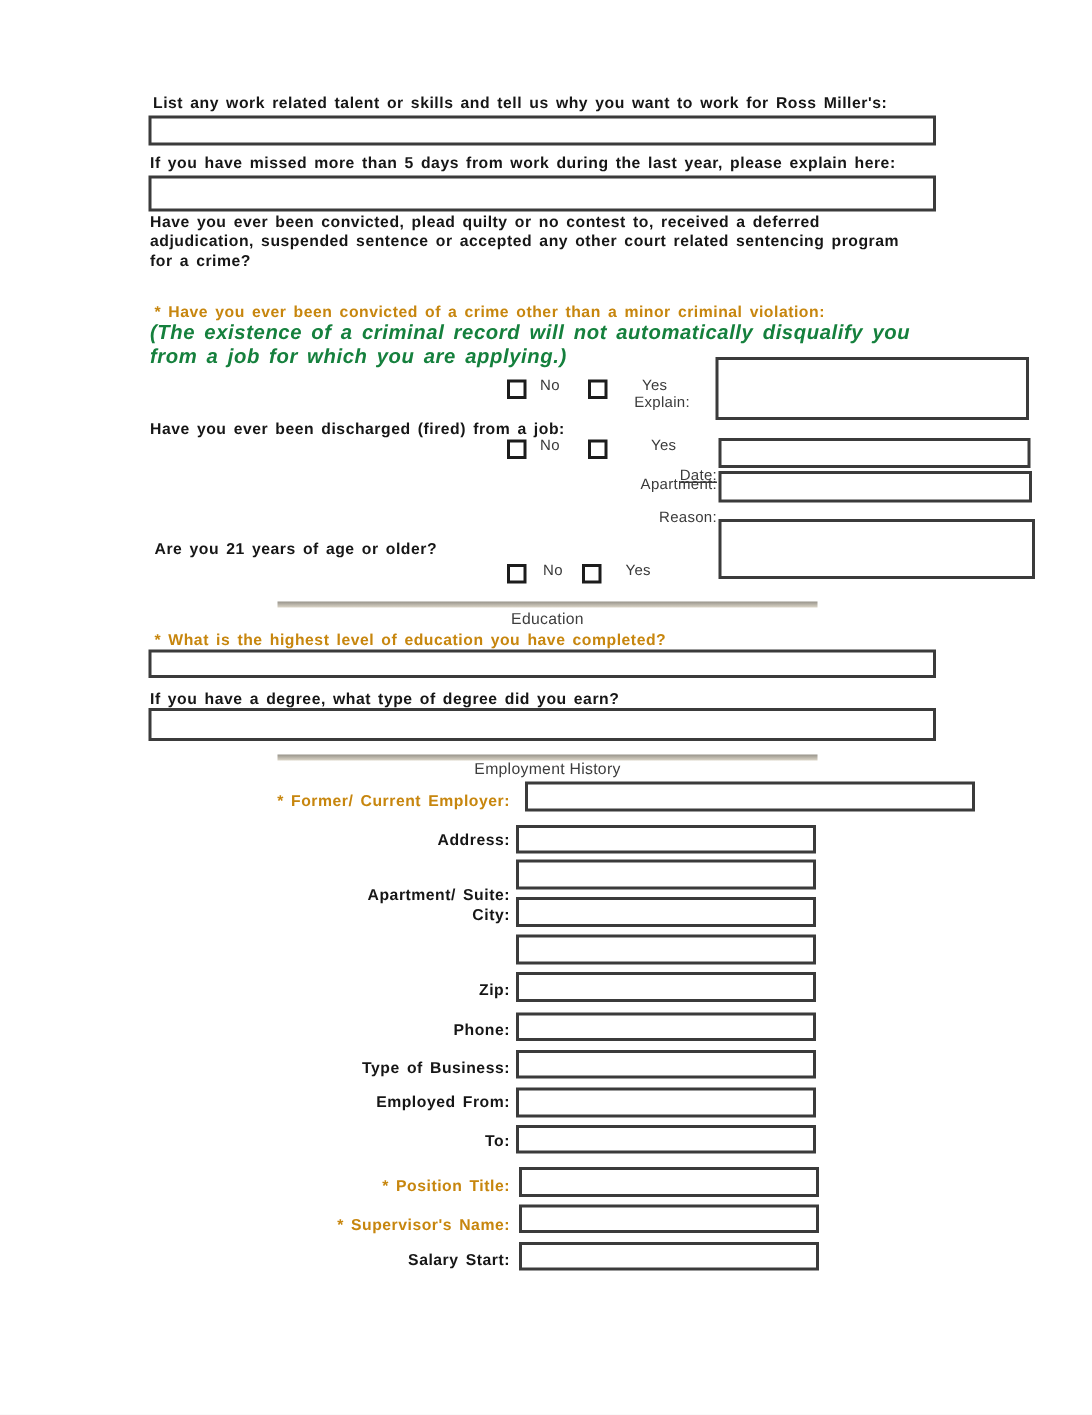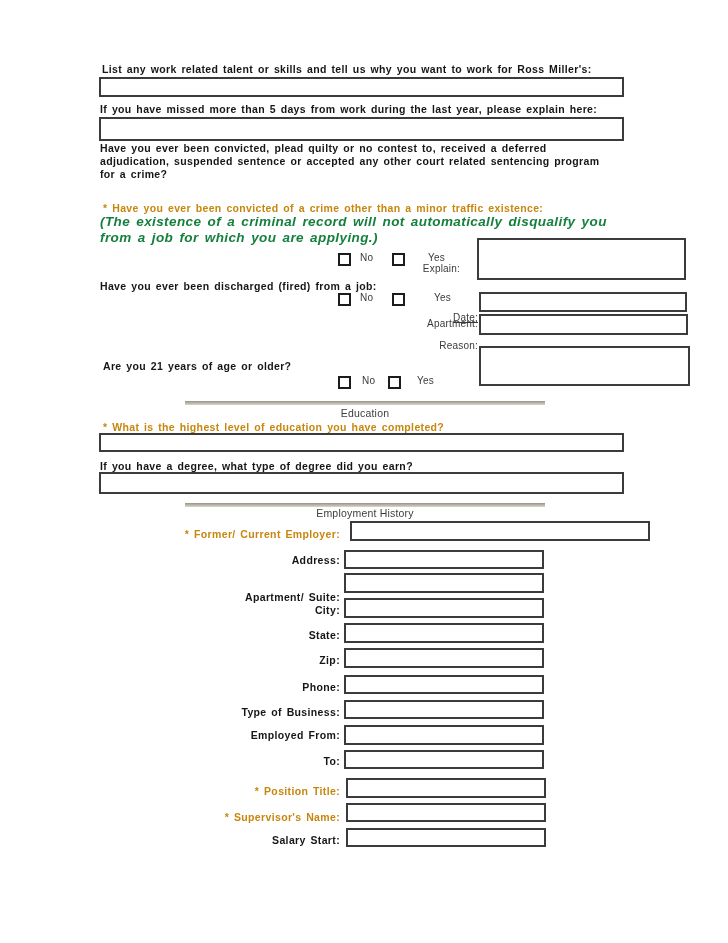--- a/index.html
+++ b/index.html
@@ -47,21 +47,21 @@
   <div class="abs lbl" style="left:102px;top:63px;">List any work related talent or skills and tell us why you want to work for Ross Miller's:</div>
   <input class="box" style="left: 99px; top: 77px; width: 525px; height: 20px;">
 
   <div class="abs lbl" style="left:100px;top:103px;">If you have missed more than 5 days from work during the last year, please explain here:</div>
   <input class="box" style="left: 99px; top: 117px; width: 525px; height: 24px;">
 
   <div class="abs lbl para-line" style="left:100px;top:142px;">Have you ever been convicted, plead quilty or no contest to, received a deferred</div>
   <div class="abs lbl para-line" style="left:100px;top:155px;">adjudication, suspended sentence or accepted any other court related sentencing program</div>
   <div class="abs lbl para-line" style="left:100px;top:168px;">for a crime?</div>
 
-  <div class="abs lbl orange" style="left:103px;top:202px;">* Have you ever been convicted of a crime other than a minor traffic existence:</div>
+  <div class="abs lbl orange" style="left:103px;top:202px;">* Have you ever been convicted of a crime other than a minor criminal violation:</div>
   <div class="abs red-line" style="left:100px;top:214px;">(The existence of a criminal record will not automatically disqualify you</div>
   <div class="abs red-line" style="left:100px;top:230px;">from a job for which you are applying.)</div>
 
   <div class="cb" style="left:338px;top:253px;"></div>
   <div class="abs small" style="left:360px;top:252px;">No</div>
   <div class="cb" style="left:392px;top:253px;"></div>
   <div class="abs small" style="left:428px;top:252px;">Yes</div>
   <div class="abs small right" style="left:395px;top:263px;width:65px;">Explain:</div>
   <textarea class="box" style="left: 477px; top: 238px; width: 209px; height: 42px;"></textarea>
 
@@ -103,21 +103,20 @@
 
   <div class="abs lbl right" style="left:100px;top:554px;width:240px;">Address:</div>
   <input class="box" style="left: 344px; top: 550px; width: 200px; height: 19px;">
 
   <div class="abs lbl right" style="left:100px;top:579px;width:240px;margin-top:12px;">Apartment/ Suite:</div>
   <input class="box" style="left: 344px; top: 573px; width: 200px; height: 20px;">
 
   <div class="abs lbl right" style="left:100px;top:604px;width:240px;">City:</div>
   <input class="box" style="left: 344px; top: 598px; width: 200px; height: 20px;">
 
-  <div class="abs lbl right" style="left:100px;top:629px;width:240px;">State:</div>
   <input class="box" style="left: 344px; top: 623px; width: 200px; height: 20px;">
 
   <div class="abs lbl right" style="left:100px;top:654px;width:240px;">Zip:</div>
   <input class="box" style="left: 344px; top: 648px; width: 200px; height: 20px;">
 
   <div class="abs lbl right" style="left:100px;top:681px;width:240px;">Phone:</div>
   <input class="box" style="left: 344px; top: 675px; width: 200px; height: 19px;">
 
   <div class="abs lbl right" style="left:100px;top:706px;width:240px;">Type of Business:</div>
   <input class="box" style="left: 344px; top: 700px; width: 200px; height: 19px;">

